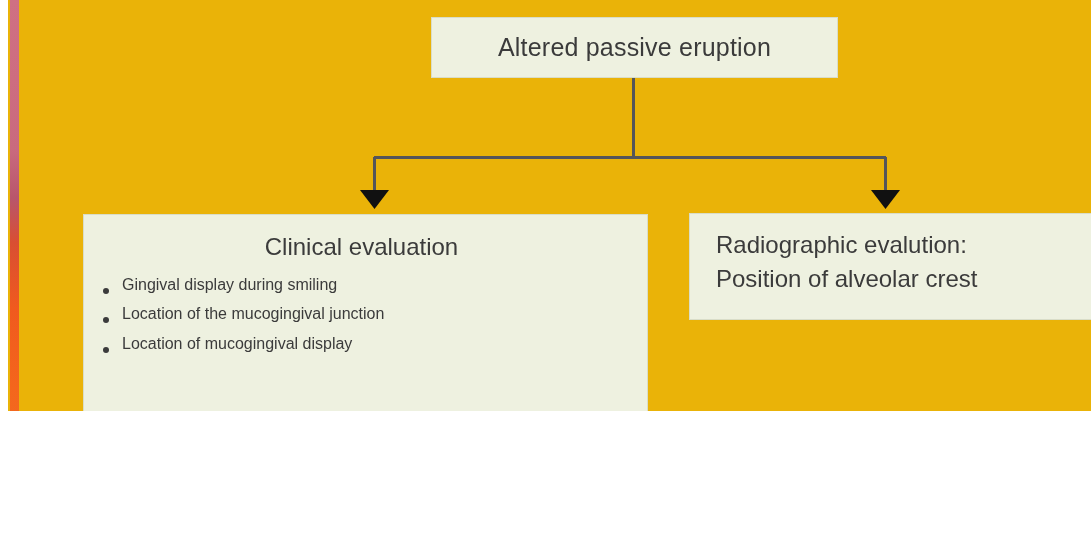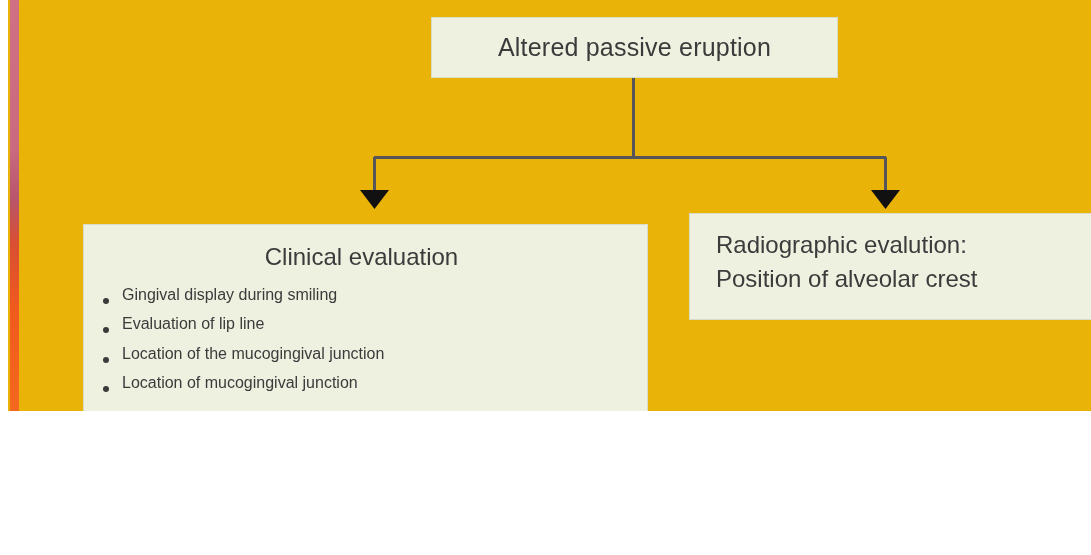--- a/index.html
+++ b/index.html
@@ -55,21 +55,21 @@
     justify-content: center;
   }
   #node-top .node-title {
     font-size: 25px;
     letter-spacing: 0.2px;
     color: #3b3b3b;
   }
 
   #node-clinical {
     left: 75px;
-    top: 224px;
+    top: 214px;
     width: 565px;
     height: 303px;
     padding: 18px 16px 10px 8px;
   }
   #node-clinical .node-title {
     text-align: center;
     font-size: 24px;
     color: #3b3b3b;
     margin-bottom: 14px;
   }
@@ -156,29 +156,25 @@
 
   <div class="node" id="node-clinical">
     <div class="node-title">Clinical evaluation</div>
     <ul class="bullet-list">
       <li>
         <span class="bullet-dot"></span>
         <span>Gingival display during smiling</span>
       </li>
       <li>
         <span class="bullet-dot"></span>
-        <span>Evaluation of lip line</span>
-      </li>
-      <li>
-        <span class="bullet-dot"></span>
         <span>Location of the mucogingival junction</span>
       </li>
       <li>
         <span class="bullet-dot"></span>
-        <span>Location of mucogingival junction</span>
+        <span>Location of mucogingival display</span>
       </li>
     </ul>
   </div>
 
   <div class="node" id="node-radiographic">
     <div class="line">Radiographic evalution:</div>
     <div class="line">Position of alveolar crest</div>
   </div>
 
   <div id="bottom-rule"></div>

